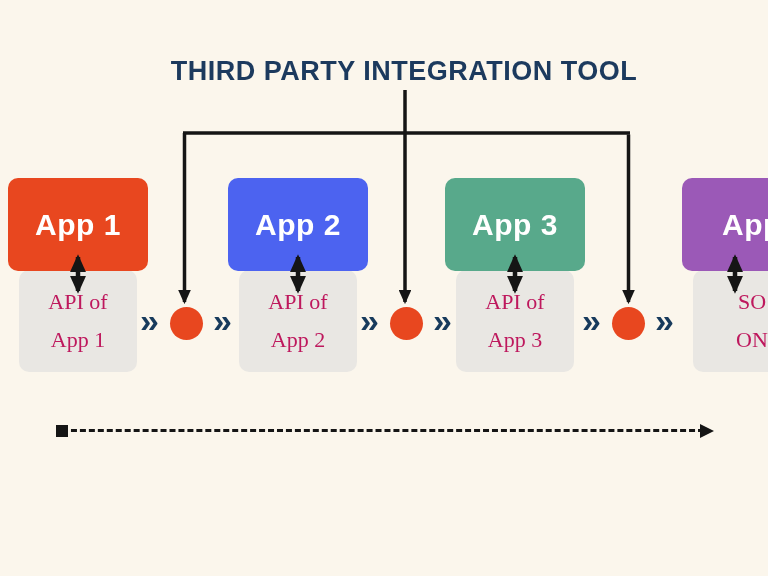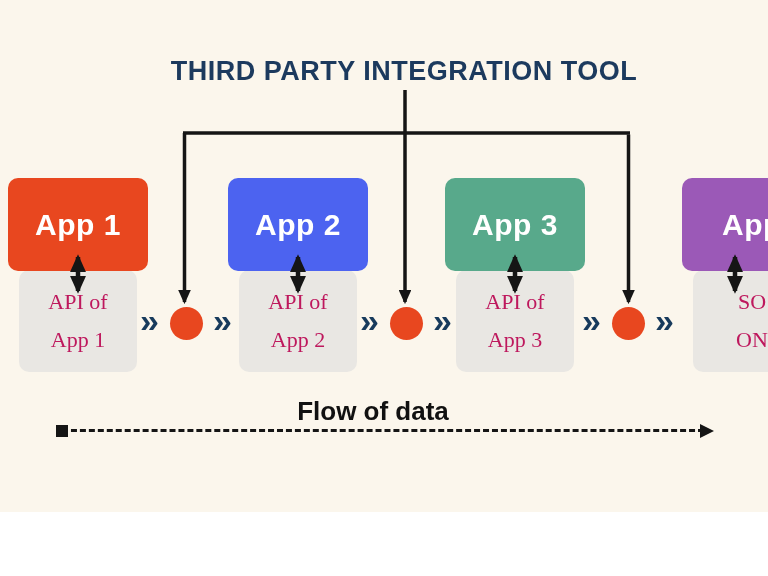--- a/index.html
+++ b/index.html
@@ -2,21 +2,21 @@
 <html><head>
 <meta charset="utf-8">
 <style>
   * { margin: 0; padding: 0; box-sizing: border-box; }
   html, body { width: 768px; height: 576px; }
   body { font-family: "Liberation Sans", sans-serif; }
 
   .canvas {
     position: relative;
     width: 768px;
-    height: 512px;
+    height: 576px;
     overflow: hidden;
     background: #FBF6EC;
   }
 
   .title {
     position: absolute;
     top: 56px;
     left: 0;
     width: 808px;
     text-align: center;
@@ -202,18 +202,17 @@
     <span class="chev" style="color: rgb(23, 58, 92);">»</span>
     <span class="dot" style="background: rgb(232, 71, 31);"></span>
     <span class="chev" style="color: rgb(23, 58, 92);">»</span>
   </div>
   <div class="node" style="left:582px">
     <span class="chev" style="color: rgb(23, 58, 92);">»</span>
     <span class="dot" style="background: rgb(232, 71, 31);"></span>
     <span class="chev" style="color: rgb(23, 58, 92);">»</span>
   </div>
 
-  <div class="flow-label">Flow of data</div>
   <div class="flow-arrow-start"></div>
   <div class="flow-arrow-line"></div>
   <div class="flow-arrow-head"></div>
 
 </div>
 
 </body></html>

